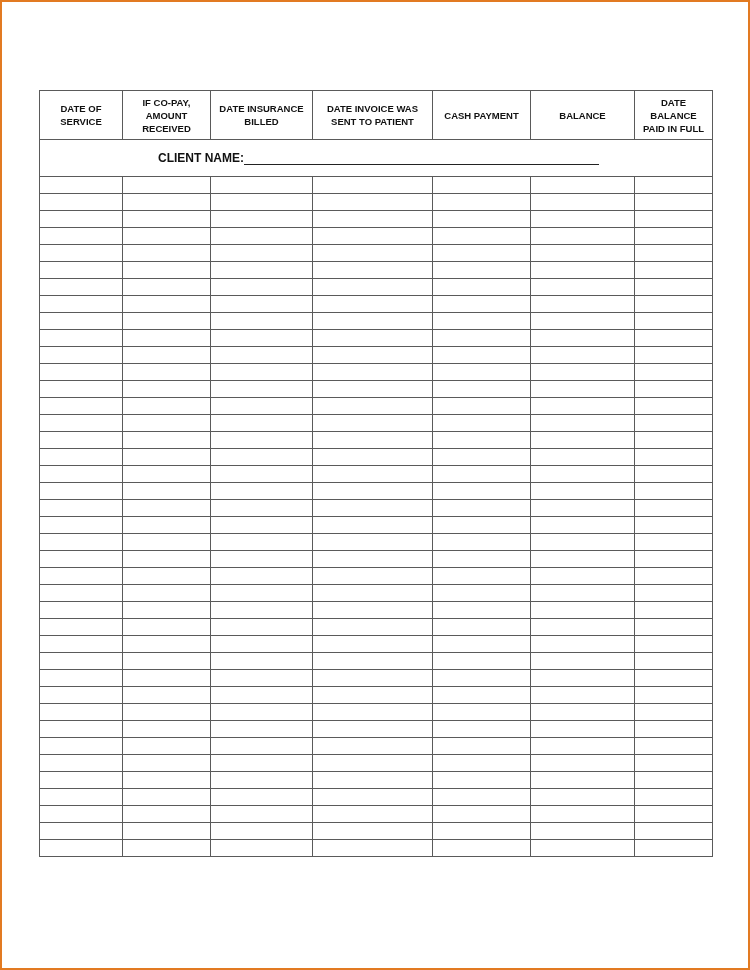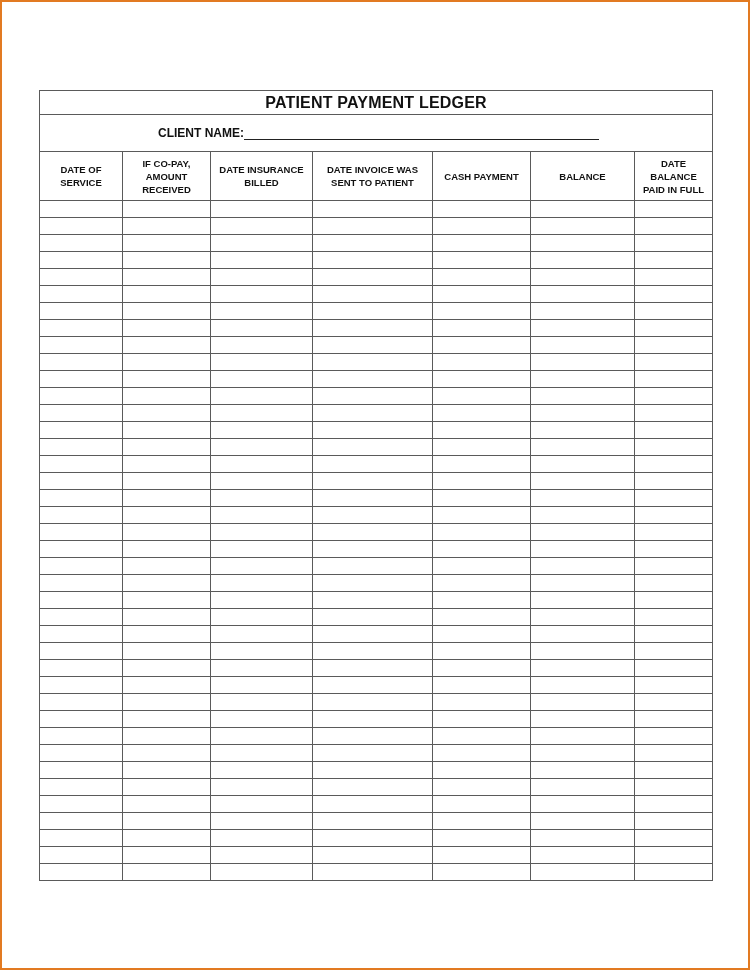--- a/index.html
+++ b/index.html
@@ -87,61 +87,58 @@
   <colgroup id="colgroup">
       <col style="width: 83px;">
       <col style="width: 88px;">
       <col style="width: 102px;">
       <col style="width: 120px;">
       <col style="width: 98px;">
       <col style="width: 104px;">
       <col style="width: 78px;">
     </colgroup>
   <thead>
-    <tr>
-      <td class="title-cell" colspan="7">PATIENT PAYMENT LEDGER</td>
-    </tr>
+    <tr id="header-row">
+        <th class="col-header">
+          <div>DATE OF</div>
+          <div>SERVICE</div>
+        </th>
+        <th class="col-header">
+          <div>IF CO-PAY,</div>
+          <div>AMOUNT</div>
+          <div>RECEIVED</div>
+        </th>
+        <th class="col-header">
+          <div>DATE INSURANCE</div>
+          <div>BILLED</div>
+        </th>
+        <th class="col-header">
+          <div>DATE INVOICE WAS</div>
+          <div>SENT TO PATIENT</div>
+        </th>
+        <th class="col-header">
+          <div>CASH PAYMENT</div>
+        </th>
+        <th class="col-header">
+          <div>BALANCE</div>
+        </th>
+        <th class="col-header">
+          <div>DATE</div>
+          <div>BALANCE</div>
+          <div>PAID IN FULL</div>
+        </th>
+      </tr>
     <tr>
       <td class="client-cell" colspan="7">
         <div class="client-line">
           <span>CLIENT NAME:</span>
           <span class="client-underline"></span>
         </div>
       </td>
     </tr>
-    <tr id="header-row">
-        <th class="col-header">
-          <div>DATE OF</div>
-          <div>SERVICE</div>
-        </th>
-        <th class="col-header">
-          <div>IF CO-PAY,</div>
-          <div>AMOUNT</div>
-          <div>RECEIVED</div>
-        </th>
-        <th class="col-header">
-          <div>DATE INSURANCE</div>
-          <div>BILLED</div>
-        </th>
-        <th class="col-header">
-          <div>DATE INVOICE WAS</div>
-          <div>SENT TO PATIENT</div>
-        </th>
-        <th class="col-header">
-          <div>CASH PAYMENT</div>
-        </th>
-        <th class="col-header">
-          <div>BALANCE</div>
-        </th>
-        <th class="col-header">
-          <div>DATE</div>
-          <div>BALANCE</div>
-          <div>PAID IN FULL</div>
-        </th>
-      </tr>
   </thead>
   <tbody id="ledger-body">
       <tr class="data-row">
         <td></td>
         <td></td>
         <td></td>
         <td></td>
         <td></td>
         <td></td>
         <td></td>

